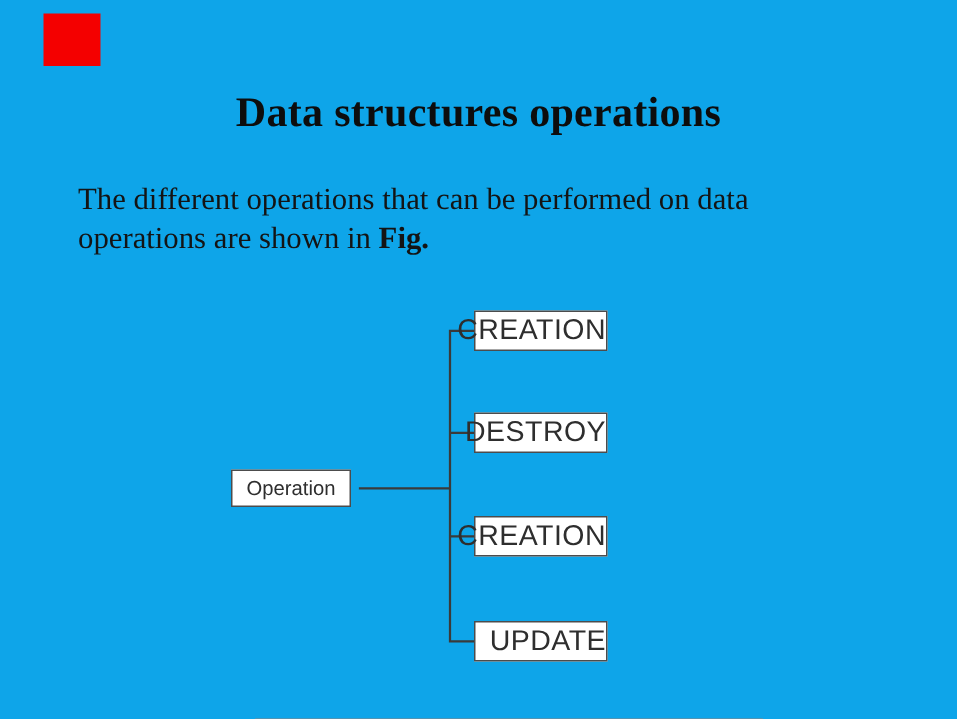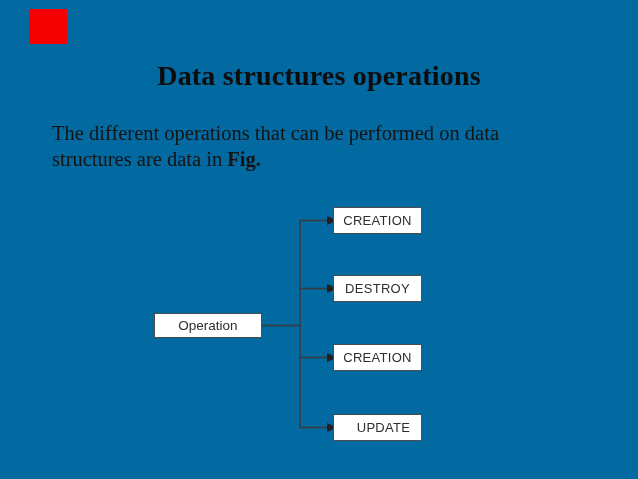--- a/index.html
+++ b/index.html
@@ -1,20 +1,20 @@
 <!DOCTYPE html>
 <html style="--marker-red: #f40000; --diagram-line: #3a3a3a; --diagram-text: #2e2e2e; --body-text: #141414;"><head>
 <meta charset="utf-8">
 <style>
   html, body { margin: 0; padding: 0; background: #888; }
   .slide {
     position: relative;
     width: 638px;
     height: 479px;
-    background: #0369a1;
+    background: #0ea5e9;
     overflow: hidden;
     font-family: "Liberation Serif", serif;
     text-decoration: underline;
   }
   .red-marker {
     position: absolute;
     left: 29px;
     top: 9px;
     width: 38px;
     height: 35px;
@@ -51,45 +51,46 @@
     box-sizing: border-box;
     border: 1.5px solid #4c4c4c;
     background: #ffffff;
     display: flex;
     align-items: center;
     justify-content: center;
     font-family: "Liberation Sans", sans-serif;
     color: var(--diagram-text, #2e2e2e);
   }
   .node-root {
-    left: 154px; top: 313px; width: 108px; height: 25px;
+    left: 154px; top: 313px; width: 80px; height: 25px;
     font-size: 13.5px;
   }
   .node-child {
-    left: 333px; width: 89px; height: 27px;
-    font-size: 13px;
+    left: 316px; width: 89px; height: 27px;
+    font-size: 19px;
     letter-spacing: 0.3px;
+    justify-content: flex-end;
   }
   .node-creation  { top: 207px; }
   .node-destroy   { top: 275px; }
   .node-selection { top: 344px; }
   .node-update    { top: 414px; padding-left: 12px; }
 </style>
 </head>
 <body>
 
 <div class="slide">
 
   <div class="red-marker"></div>
 
   <div class="slide-title">Data structures operations</div>
 
   <div class="slide-body">
     <span>The different operations that can be performed on data</span><br>
-    <span>structures are data in</span>
+    <span>operations are shown in</span>
     <b>Fig.</b>
   </div>
 
   <div class="figure">
 
     <svg class="connectors" width="638" height="479" viewBox="0 0 638 479">
       <path d="M240 325.5 H300 M300 220.5 V427.5 M300 220.5 H328 M300 288.5 H328 M300 357.5 H328 M300 427.5 H328" fill="none" stroke="#3a3a3a" stroke-width="1.5" stroke-linecap="square"></path>
       <polygon points="327,216 337,220.5 327,225" fill="#1f1f1f"></polygon>
       <polygon points="327,284 337,288.5 327,293" fill="#1f1f1f"></polygon>
       <polygon points="327,353 337,357.5 327,362" fill="#1f1f1f"></polygon>

